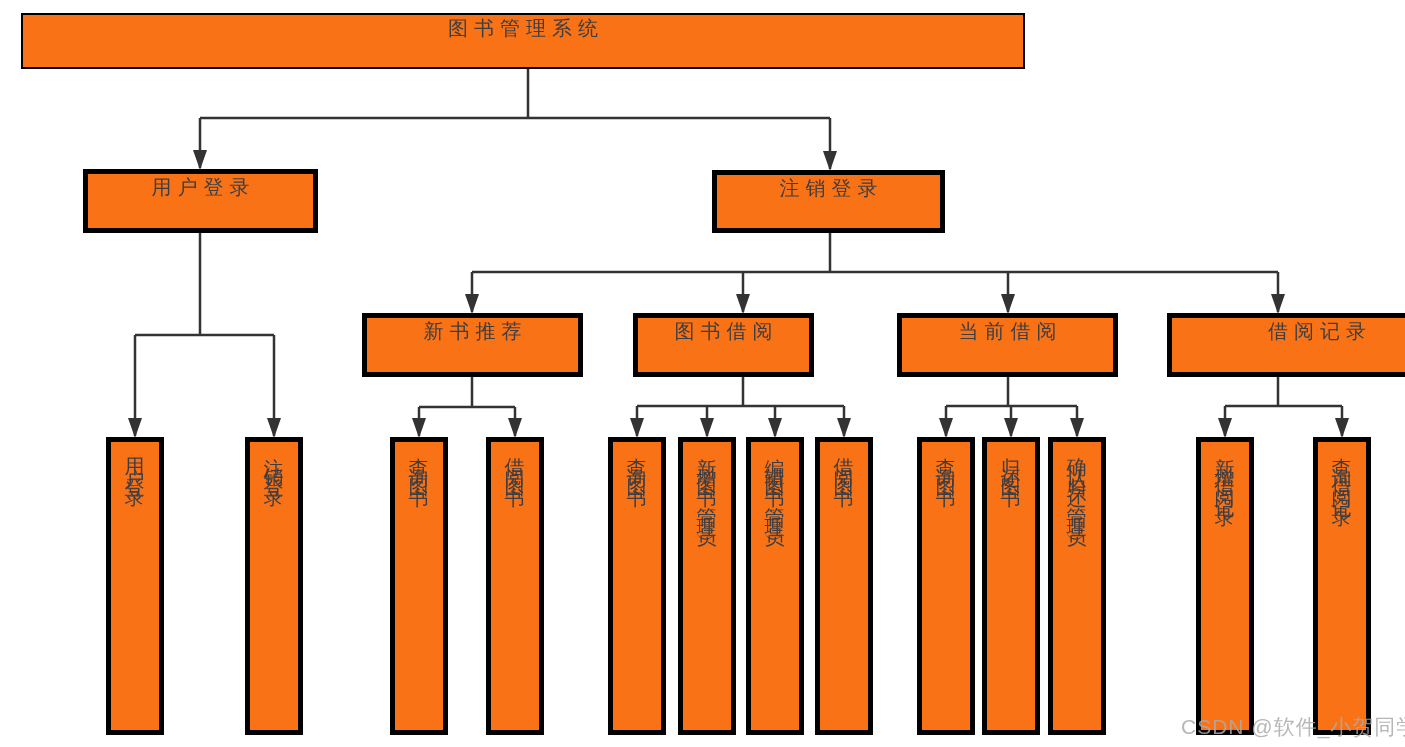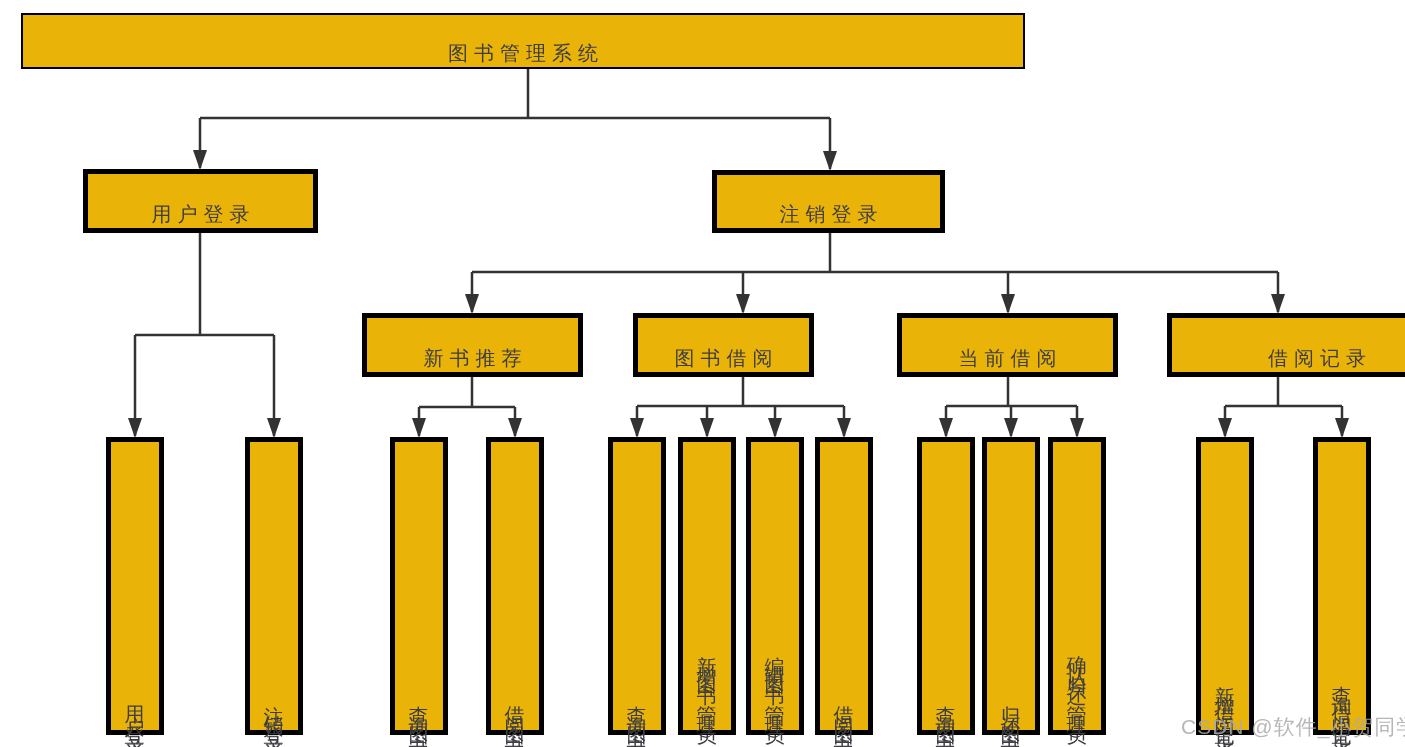--- a/index.html
+++ b/index.html
@@ -13,24 +13,24 @@
   }
   svg.connectors {
     position: absolute;
     left: 0; top: 0;
     width: 1405px; height: 747px;
     z-index: 1;
   }
   .node {
     position: absolute;
     box-sizing: border-box;
-    background: #eab308;
+    background: #f97316;
     border: 5px solid #000000;
     display: flex;
-    align-items: flex-end;
+    align-items: flex-start;
     justify-content: center;
     color: #3d3d42;
     z-index: 2;
   }
   .node.root { border-width: 2.5px; }
   .node.h {
     font-size: 20px;
     letter-spacing: 6px;
     text-indent: 6px;
     white-space: nowrap;

